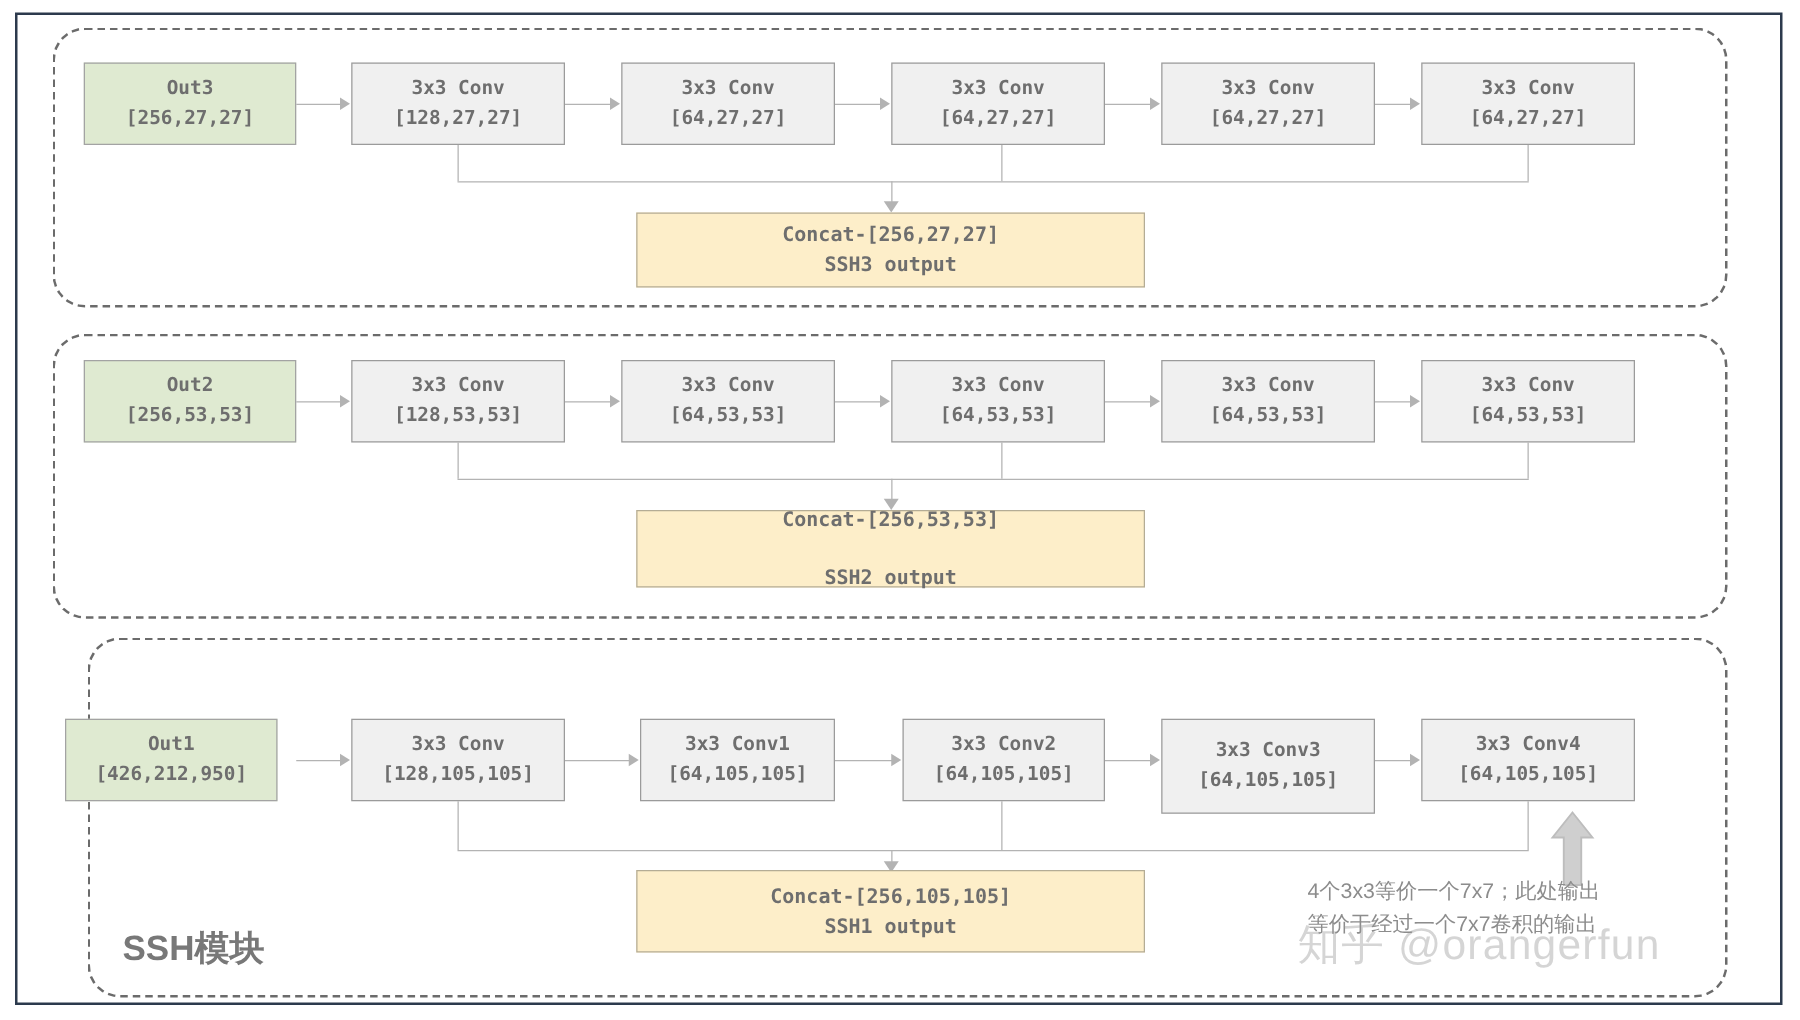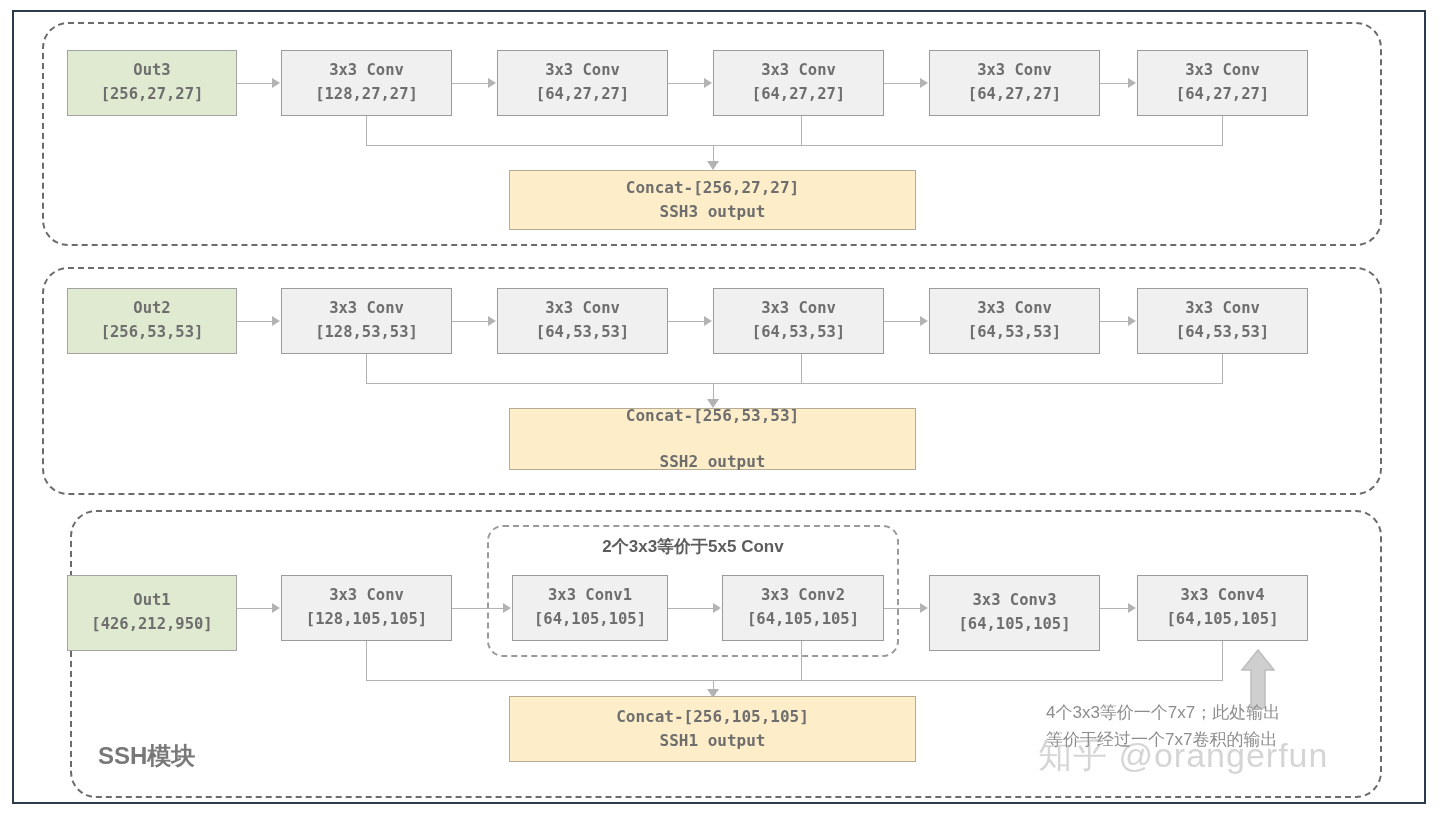--- a/index.html
+++ b/index.html
@@ -111,21 +111,21 @@
     border-left: 6px solid transparent;
     border-right: 6px solid transparent;
   }
   
   .fat-up-arrow {
     position: absolute;
   }
   
   .module-title {
     position: absolute;
-    font-size: 24px;
+    font-size: 28px;
     font-weight: bold;
     color: #787878;
     font-family: "Liberation Sans", "DejaVu Sans", sans-serif;
     white-space: nowrap;
   }
   
   .note {
     position: absolute;
     font-size: 17px;
     color: #8c8c8c;
@@ -245,25 +245,22 @@
   <div class="vline" style="left:713px; top:383px; height:17px;"></div>
   <div class="arrow-down" style="left:707px; top:399px;"></div>
 
   <div class="node concat" style="left:509px; top:408px; width:407px; height:62px;gap:21px;">
     <span class="l1">Concat-[256,53,53]</span>
     <span class="l2">SSH2 output</span>
   </div>
 
   <div class="panel" style="left:70px; top:510px; width:1312px; height:288px;"></div>
 
-  <div class="subpanel" style="left:487px; top:525px; width:412px; height:132px;">
-    <div class="subpanel-label">2个3x3等价于5x5 Conv</div>
-  </div>
-
-  <div class="node green" style="left:67px; top:575px; width:170px; height:76px;">
+
+  <div class="node green" style="left:52px; top:575px; width:170px; height:66px;">
     <span class="l1">Out1</span>
     <span class="l2">[426,212,950]</span>
   </div>
   <div class="node gray" style="left:281px; top:575px; width:171px; height:66px;">
     <span class="l1">3x3 Conv</span>
     <span class="l2">[128,105,105]</span>
   </div>
   <div class="node gray" style="left:512px; top:575px; width:156px; height:66px;">
     <span class="l1">3x3 Conv1</span>
     <span class="l2">[64,105,105]</span>

